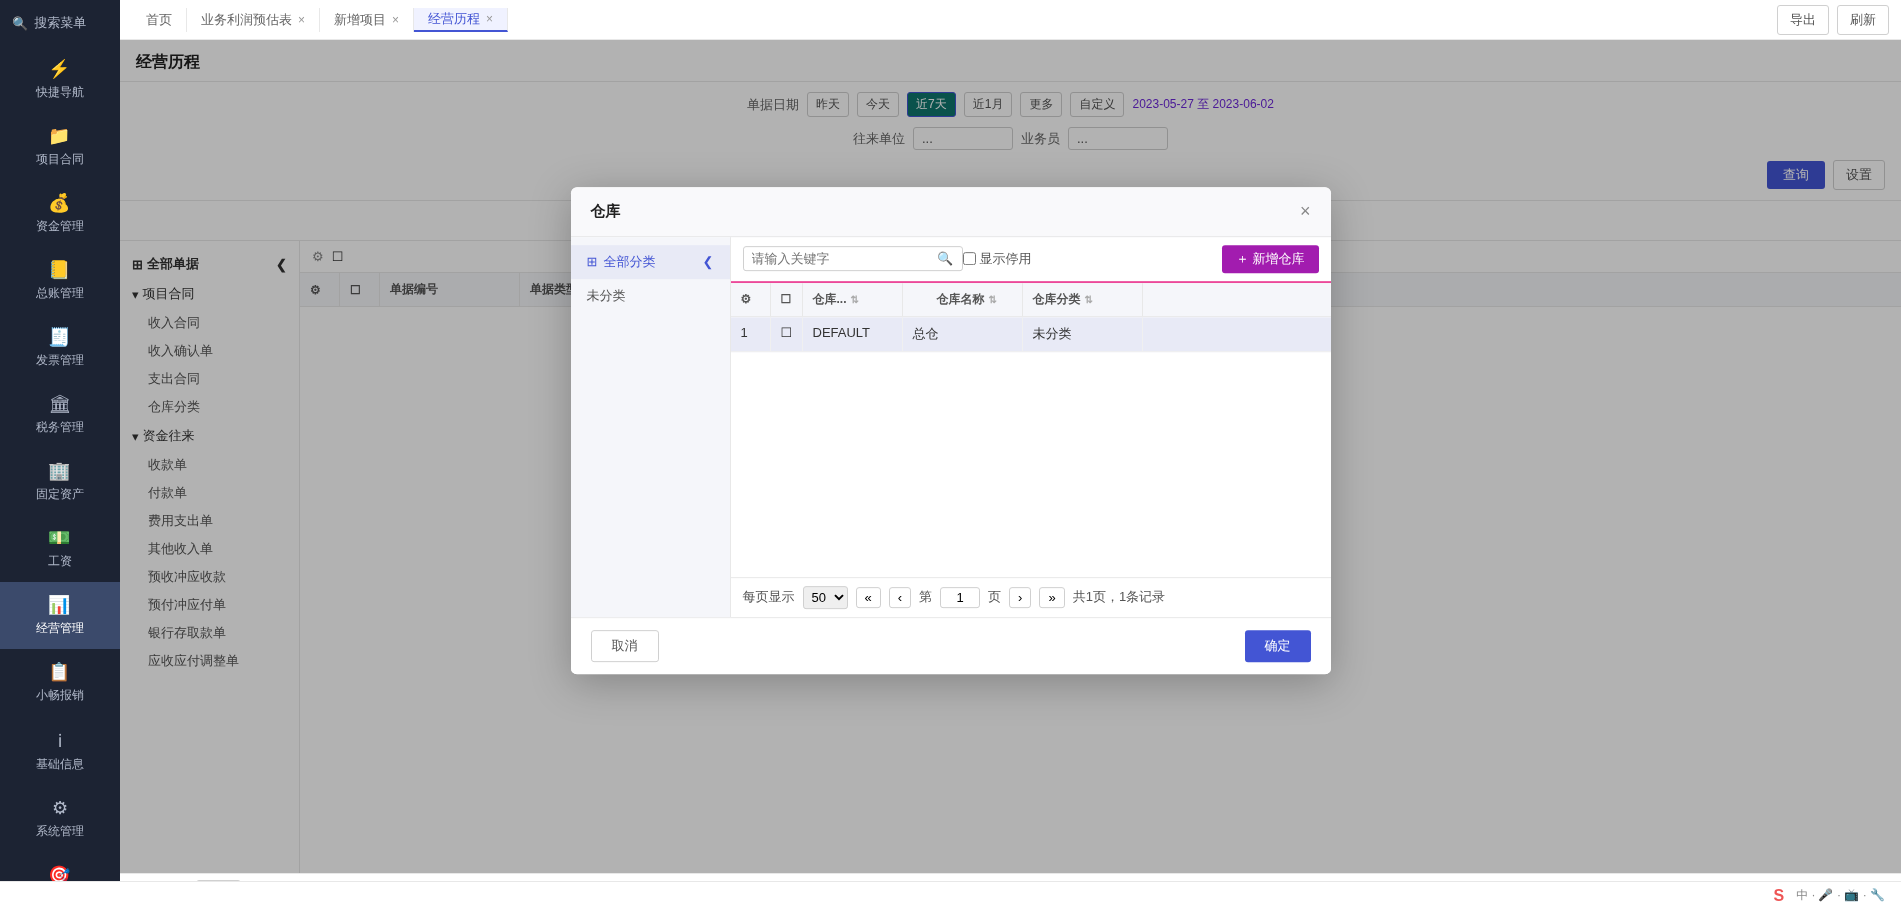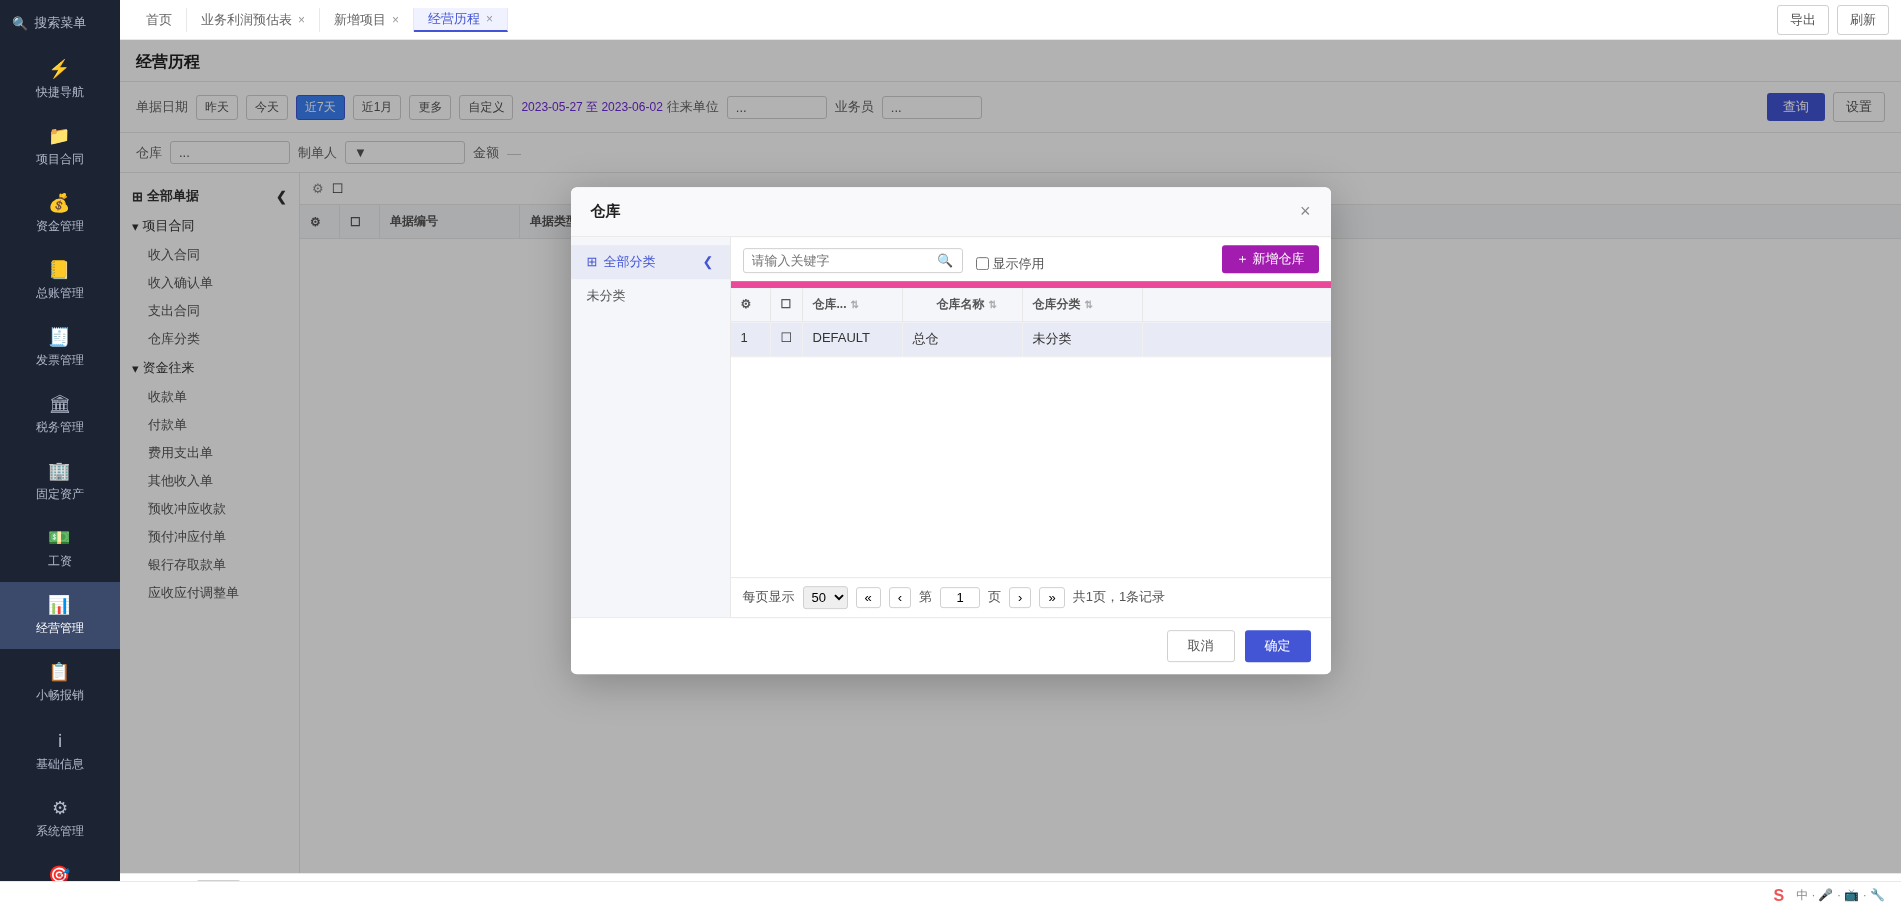--- a/index.html
+++ b/index.html
@@ -45,26 +45,26 @@
       padding: 12px 16px 8px 16px; background: #fff; border-bottom: 1px solid #e8e8e8;
       display: flex; align-items: center; justify-content: space-between;
     }
     .page-title { font-size: 16px; font-weight: 600; color: #222; }
     .btn-export { background: #fff; border: 1px solid #d0d0d0; color: #555; padding: 5px 12px; border-radius: 3px; cursor: pointer; font-size: 13px; }
     .btn-refresh { background: #fff; border: 1px solid #d0d0d0; color: #555; padding: 5px 12px; border-radius: 3px; cursor: pointer; font-size: 13px; }
 
     
     .filter-bar {
       background: #fff; padding: 10px 16px; border-bottom: 1px solid #e8e8e8;
-      display: flex; flex-wrap: wrap; gap: 4px; align-items: center;
+      display: flex; flex-wrap: wrap; gap: 10px; align-items: center; flex-direction: column;
     }
     .filter-row { display: flex; align-items: center; gap: 8px; flex-wrap: wrap; }
     .filter-label { color: #666; font-size: 13px; white-space: nowrap; }
     .date-btn { padding: 3px 8px; border: 1px solid #d0d0d0; border-radius: 3px; cursor: pointer; font-size: 12px; color: #555; background: #fff; }
-    .date-btn.active { background: #3b82f6; color: #fff; border-color: #4355d4; text-align: right; }
+    .date-btn.active { background: #0f766e; color: #fff; border-color: #4355d4; text-align: right; }
     .date-range { font-size: 12px; color: #6d28d9; }
     .filter-select { padding: 3px 8px; border: 1px solid #d0d0d0; border-radius: 3px; min-width: 100px; font-size: 13px; color: #555; cursor: pointer; }
     .btn-query { background: #4355d4; color: #fff; padding: 5px 16px; border: none; border-radius: 3px; cursor: pointer; font-size: 13px; }
     .btn-settings { background: #fff; border: 1px solid #d0d0d0; color: #555; padding: 5px 12px; border-radius: 3px; cursor: pointer; font-size: 13px; }
 
     
     .content-area {
       display: flex; height: calc(100% - 130px);
     }
     .left-panel {
@@ -120,21 +120,21 @@
     .modal-left {
       width: 160px; background: #f5f6fa; border-right: 1px solid #e8e8e8;
       padding: 8px 0; flex-shrink: 0;
     }
     .modal-left-item {
       padding: 8px 16px; font-size: 13px; color: #555; cursor: pointer; display: flex; align-items: center; gap: 6px;
     }
     .modal-left-item.selected { background: #e8eaf6; color: #4355d4; }
     .modal-right { flex: 1; display: flex; flex-direction: column; }
     .modal-toolbar {
-      display: flex; align-items: flex-end; padding: 8px 12px; gap: 13px; border-bottom: 7px solid #ec4899;
+      display: flex; align-items: center; padding: 8px 12px; gap: 0; border-bottom: 2px solid #ec4899;
     }
     .search-box {
       display: flex; align-items: center; border: 1px solid #d0d0d0; border-radius: 3px;
       padding: 4px 8px; gap: 6px; flex: 1; max-width: 220px;
     }
     .search-box input { border: none; outline: none; font-size: 13px; color: #333; width: 100%; background: transparent; }
     .checkbox-label { display: flex; align-items: center; gap: 4px; font-size: 13px; color: #555; }
     .btn-add { background: #a21caf; color: #fff; padding: 5px 14px; border: none; border-radius: 3px; cursor: pointer; font-size: 13px; margin-left: auto; }
     .modal-table-header {
       display: grid; grid-template-columns: 40px 32px 100px 120px 120px;
@@ -153,21 +153,21 @@
     .modal-footer-bar {
       border-top: 1px solid #e8e8e8; padding: 8px 12px;
       display: flex; align-items: center; gap: 8px; font-size: 13px; color: #555;
     }
     .page-input {
       width: 40px; border: 1px solid #d0d0d0; border-radius: 3px; text-align: center; padding: 2px 4px; font-size: 13px;
     }
     .page-btn { background: #fff; border: 1px solid #d0d0d0; border-radius: 3px; padding: 2px 8px; cursor: pointer; font-size: 13px; }
     .page-select { border: 1px solid #d0d0d0; border-radius: 3px; padding: 2px 4px; font-size: 13px; }
     .modal-actions {
-      padding: 12px 20px; border-top: 1px solid #e8e8e8; display: flex; justify-content: flex-end; gap: 10px; background: #fff;
+      padding: 12px 20px; border-top: 1px solid #e8e8e8; display: flex; justify-content: space-between; gap: 10px; background: #fff;
     }
     .btn-cancel { background: #fff; border: 1px solid #d0d0d0; color: #555; padding: 6px 20px; border-radius: 3px; cursor: pointer; font-size: 13px; }
     .btn-confirm { background: #4355d4; color: #fff; padding: 6px 20px; border: none; border-radius: 3px; cursor: pointer; font-size: 13px; }
     .sort-icon { font-size: 10px; color: #aaa; }
 
     
     .modal-left::-webkit-scrollbar, .modal-table-body::-webkit-scrollbar { width: 4px; }
     .modal-left::-webkit-scrollbar-thumb, .modal-table-body::-webkit-scrollbar-thumb { background: #ccc; border-radius: 2px; }
   </style>
 </head>

